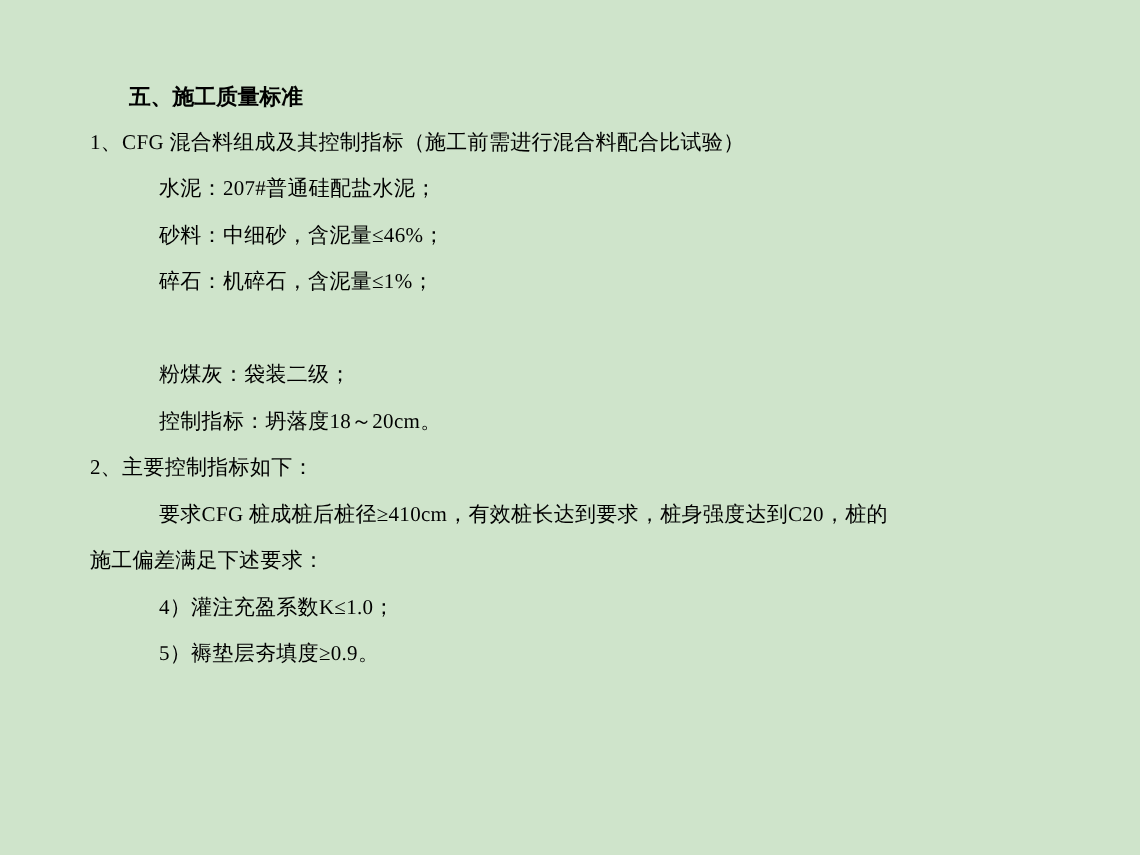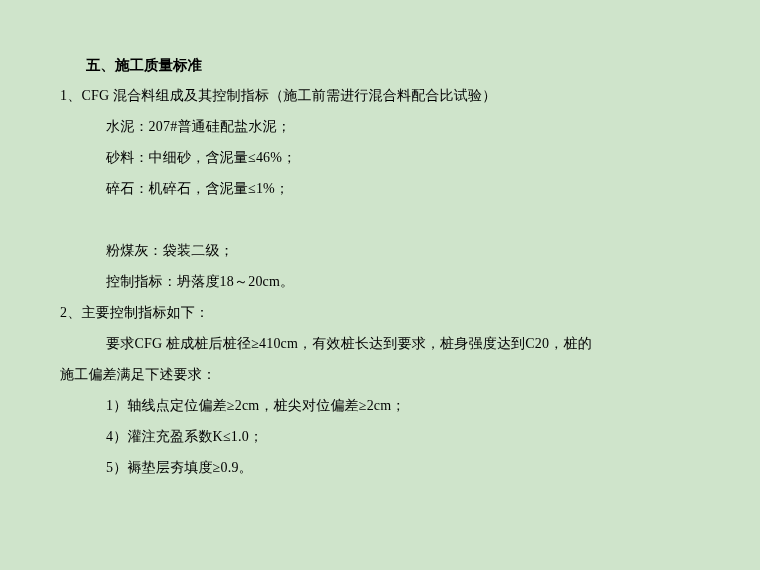--- a/index.html
+++ b/index.html
@@ -62,17 +62,16 @@
   <div class="line lvl2">粉煤灰：袋装二级；</div>
   <div class="line lvl2">控制指标：坍落度18～20cm。</div>
 
   <div class="line lvl0">2、主要控制指标如下：</div>
 
   <div class="line wrap">
     <span class="indent">要求CFG 桩成桩后桩径≥410cm，有效桩长达到要求，桩身强度达到C20，桩的</span>
   </div>
   <div class="line lvl0">施工偏差满足下述要求：</div>
 
-  <div class="line lvl2">1）轴线点定位偏差≥2cm，桩尖对位偏差≥2cm；</div>
   <div class="line lvl2">4）灌注充盈系数K≤1.0；</div>
   <div class="line lvl2">5）褥垫层夯填度≥0.9。</div>
 
 </div>
 
 </body></html>

